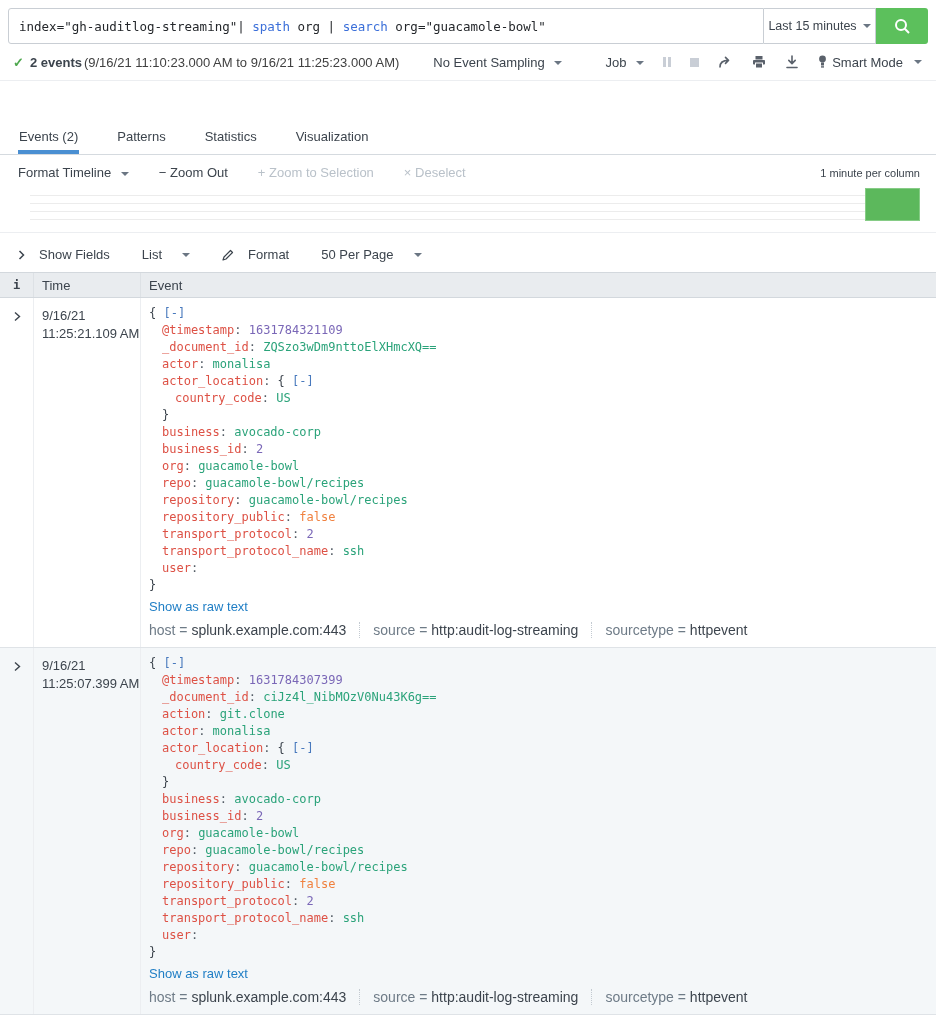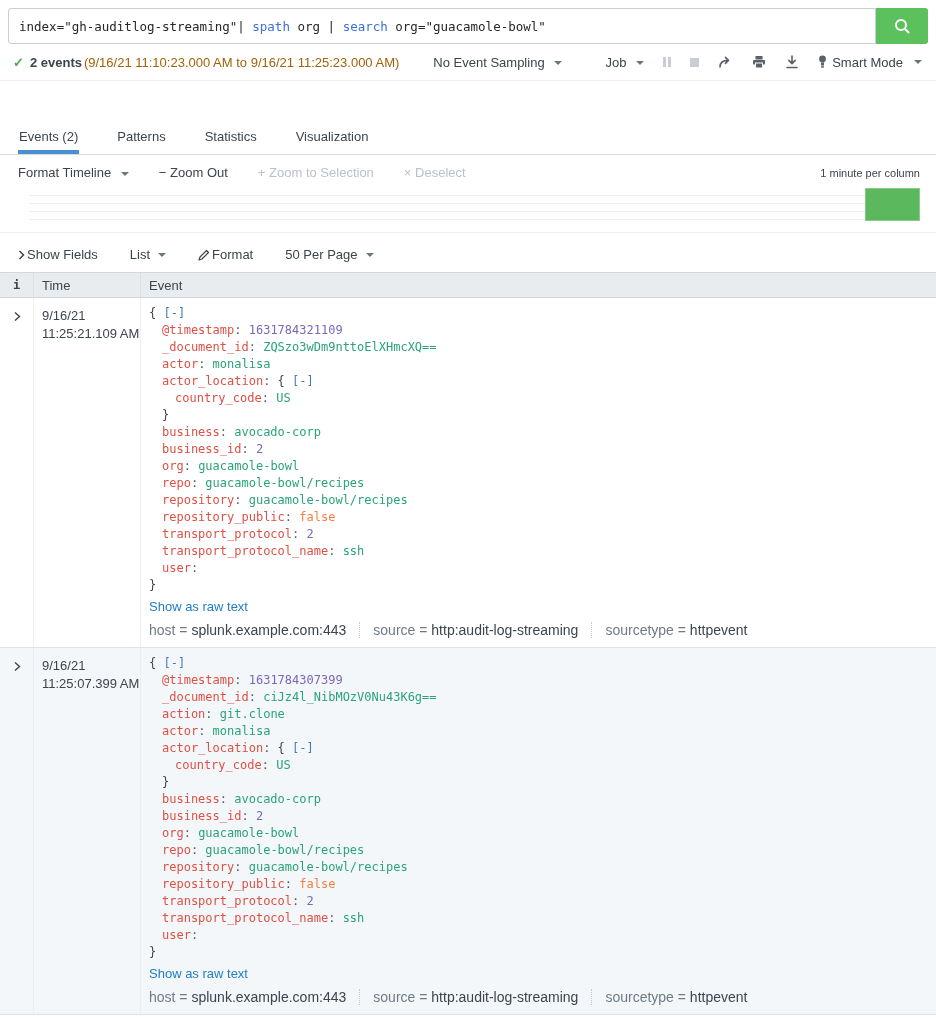--- a/index.html
+++ b/index.html
@@ -17,21 +17,21 @@
   .search-btn { width:52px; border:none; background:#5cc05c; border-radius:0 3px 3px 0; cursor:pointer;
                 display:flex; align-items:center; justify-content:center; }
 
   .caret { display:inline-block; width:0; height:0; border-left:4px solid transparent;
            border-right:4px solid transparent; border-top:4px solid #6b7683; margin-left:6px; vertical-align:middle; }
 
   
   .status-row { display:flex; align-items:center; padding:0 14px 0 13px; height:37px; border-bottom:1px solid #eceef1; }
   .check { color:#4fa84f; font-weight:bold; margin-right:6px; font-size:13px; }
   .ev-count { font-weight:bold; color:#3c444d; margin-right:2px; white-space:nowrap; }
-  .ev-range { color:#a16207; white-space:nowrap; }
+  .ev-range { color:#404040; white-space:nowrap; }
   .sampling { margin-left:34px; cursor:pointer; white-space:nowrap; }
   .status-right { margin-left:auto; display:flex; align-items:center; gap:19px; }
   .job-menu { cursor:pointer; }
   .ic-pause { display:inline-flex; gap:2px; cursor:default; }
   .ic-pause i { width:3px; height:10px; background:#c9ced6; display:inline-block; }
   .ic-stop { width:9px; height:9px; background:#c9ced6; display:inline-block; cursor:default; }
   .ic-btn { display:inline-flex; align-items:center; cursor:pointer; }
   .smart-mode { display:inline-flex; align-items:center; gap:5px; cursor:pointer; }
 
   
@@ -44,21 +44,21 @@
   .tl-item { cursor:pointer; white-space:nowrap; }
   .tl-item.disabled { color:#b9c1c9; cursor:default; }
   .tl-scale { margin-left:auto; font-size:11px; color:#3c444d; }
   .tl-chart { position:relative; margin:2px 16px 0 30px; height:33px;
               background:repeating-linear-gradient(to bottom,#ffffff 0 7px,#ececec 7px 8px); }
   .tl-bar { position:absolute; right:0; top:0; bottom:0; width:55px; background:#5cb85c; border:1px solid #86cc86; cursor:pointer; }
   .tl-sep { border-bottom:1px solid #eceef1; margin-top:11px; }
 
   
   .results-toolbar { display:flex; align-items:center; gap:32px; padding:14px 18px 10px 18px; }
-  .rt-item { display:inline-flex; align-items:center; gap:2px; cursor:pointer; white-space:nowrap; }
+  .rt-item { display:inline-flex; align-items:center; gap:14px; cursor:pointer; white-space:nowrap; }
 
   
   .table-header { display:grid; grid-template-columns:33px 107px 1fr; height:26px; align-items:center;
                   background:#e9ecef; border-top:1px solid #d3d8dd; border-bottom:1px solid #d3d8dd; color:#3c444d; }
   .th-i { text-align:center; font-family:"DejaVu Sans Mono", monospace; font-weight:bold; font-size:12px; }
   .th-cell { padding-left:8px; border-left:1px solid #dde1e5; height:100%; display:flex; align-items:center; }
 
   .event-row { display:grid; grid-template-columns:33px 107px 1fr; border-bottom:1px solid #dfe3e7; background:#fff; }
   .event-row.alt { background:#f4f7f9; }
   .cell-expand { padding:12px 0 0 13px; }
@@ -84,20 +84,24 @@
   .meta-val { color:#3c444d; cursor:pointer; }
 
   svg { display:block; }
 </style>
 </head>
 <body>
 
 <div class="search-row">
   <div class="search-input">
     <code><span>index="gh-auditlog-streaming"| </span><span class="kw">spath</span><span> org | </span><span class="kw">search</span><span> org="guacamole-bowl"</span></code>
+  </div>
+  <div class="time-picker">
+    <span>Last 15 minutes</span>
+    <i class="caret"></i>
   </div>
   <button class="search-btn">
     <span>
       <svg width="19" height="19" viewBox="0 0 19 19">
           <circle cx="8" cy="8" r="5" fill="none" stroke="#fff" stroke-width="2"></circle>
           <line x1="11.8" y1="11.8" x2="16" y2="16" stroke="#fff" stroke-width="2"></line>
         </svg>
     </span>
   </button>
 </div>

